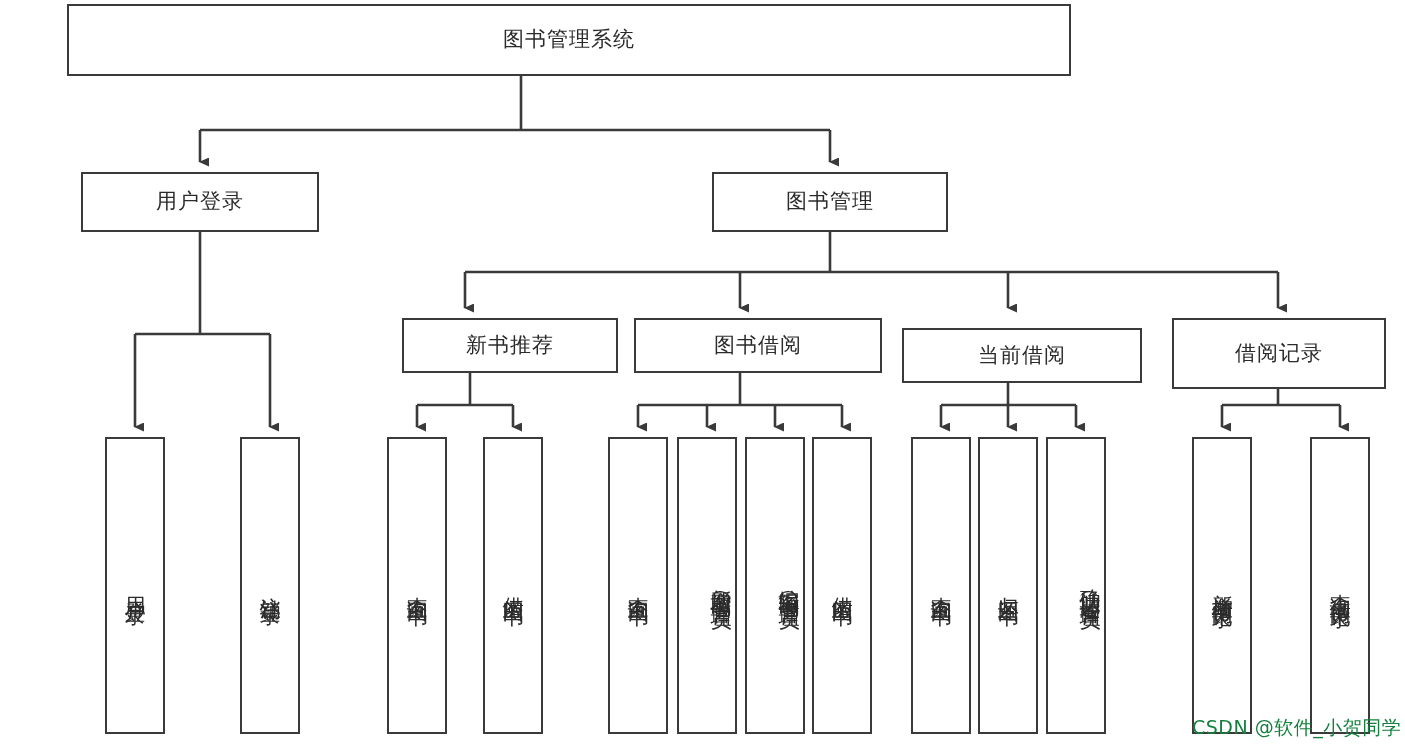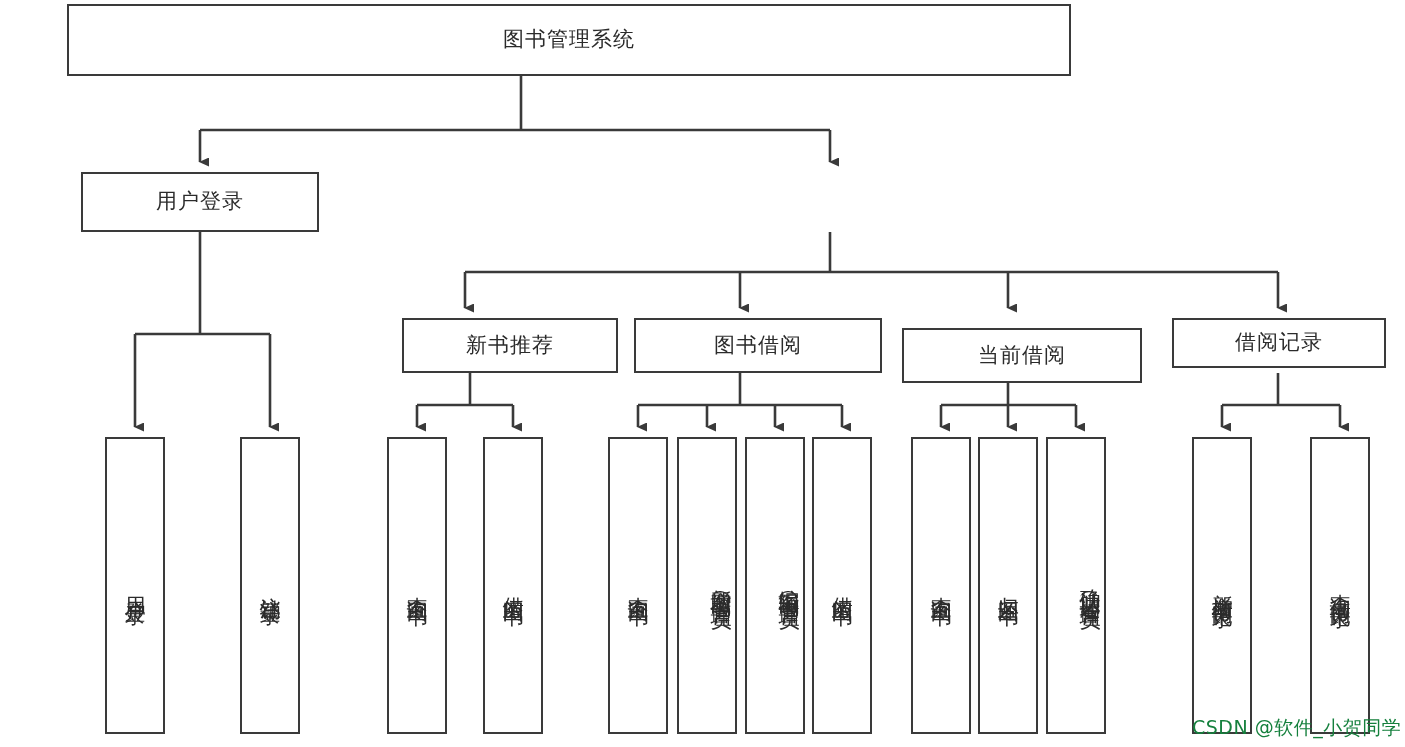--- a/index.html
+++ b/index.html
@@ -110,25 +110,26 @@
       <path d="M1278,373 L1278,405"></path>
       <path d="M1222,405 L1340,405"></path>
       <path d="M1222,405 L1222,427" marker-end="url(#arw)"></path>
       <path d="M1340,405 L1340,427" marker-end="url(#arw)"></path>
     </g>
   </svg>
 
   <div class="node horiz" style="left:19px; top:4px; width:1004px; height:72px;margin-left:48px;">图书管理系统</div>
 
   <div class="node horiz" style="left:81px; top:172px; width:238px; height:60px;">用户登录</div>
+  <div class="node horiz" style="left:712px; top:172px; width:236px; height:60px;">图书管理</div>
 
   <div class="node horiz" style="left:362px; top:318px; width:216px; height:55px;margin-left:40px;">新书推荐</div>
   <div class="node horiz" style="left:634px; top:318px; width:248px; height:55px;">图书借阅</div>
   <div class="node horiz" style="left:902px; top:328px; width:240px; height:55px;">当前借阅</div>
-  <div class="node horiz" style="left:1172px; top:318px; width:214px; height:50px;">借阅记录</div>
+  <div class="node horiz" style="left:1172px; top:318px; width:214px; height:71px;">借阅记录</div>
 
   <div class="node vert" style="left:105px; top:437px; width:60px; height:297px;">用户登录</div>
   <div class="node vert" style="left:240px; top:437px; width:60px; height:297px;">注销登录</div>
 
   <div class="node vert" style="left:387px; top:437px; width:60px; height:297px;">查询图书</div>
   <div class="node vert" style="left:483px; top:437px; width:60px; height:297px;">借阅图书</div>
 
   <div class="node vert" style="left:608px; top:437px; width:60px; height:297px;">查询图书</div>
   <div class="node vert top-align" style="left:677px; top:437px; width:60px; height:297px;">新增图书（管理员）</div>
   <div class="node vert top-align" style="left:745px; top:437px; width:60px; height:297px;">编辑图书（管理员）</div>

